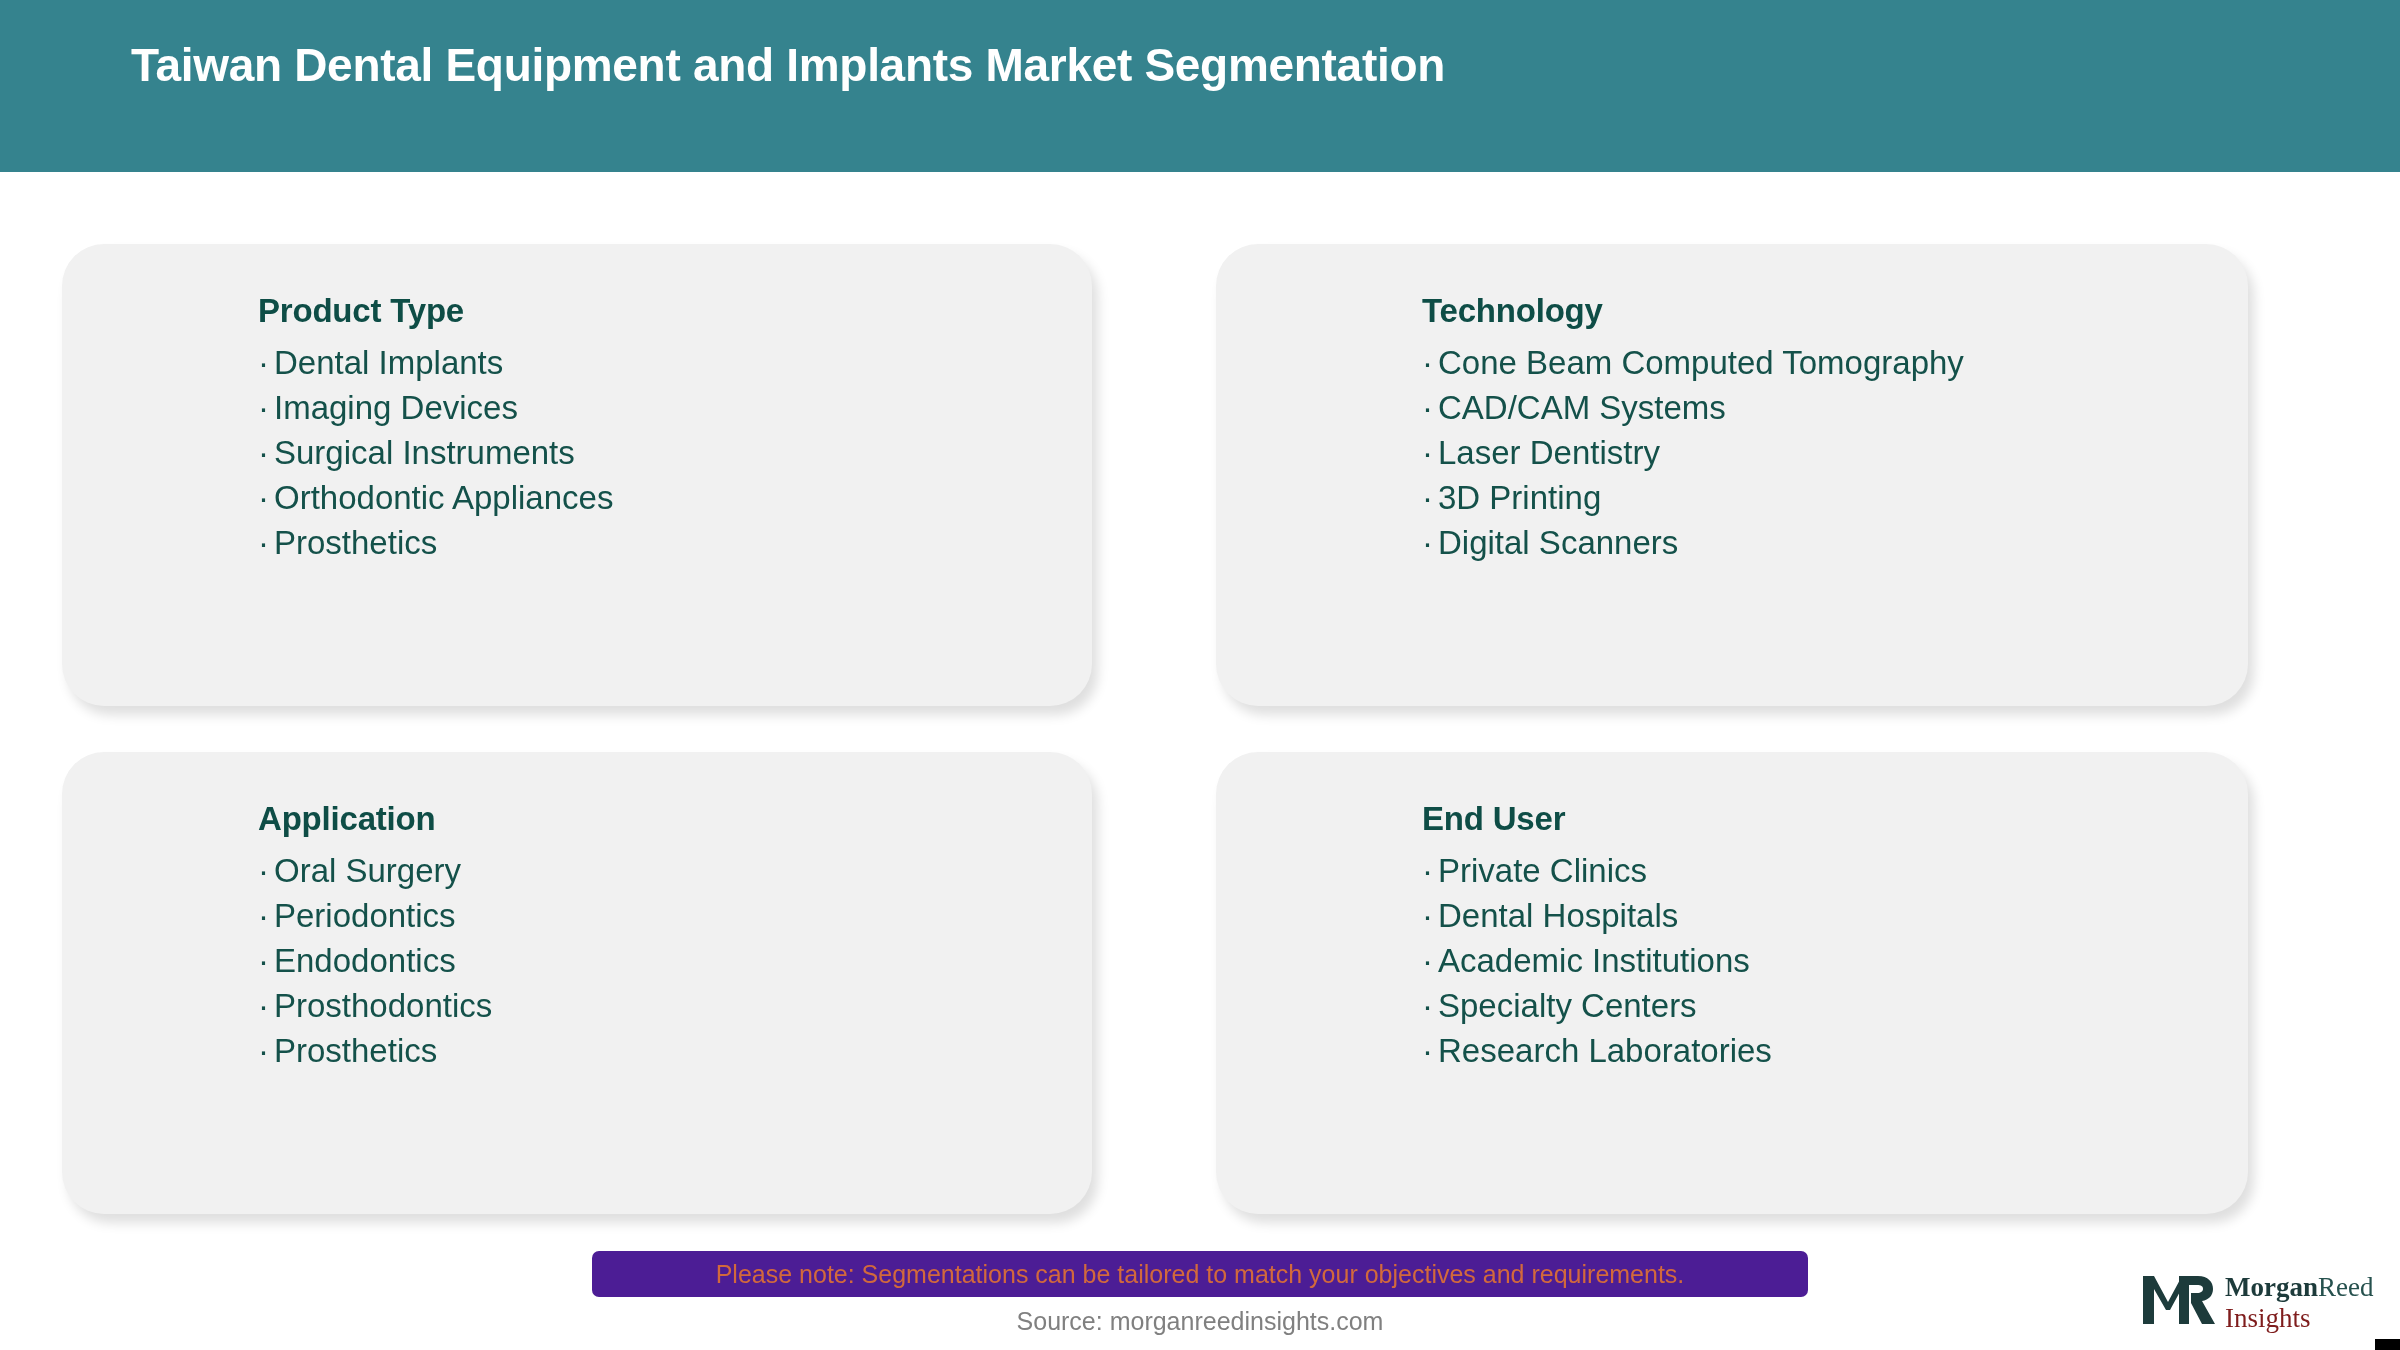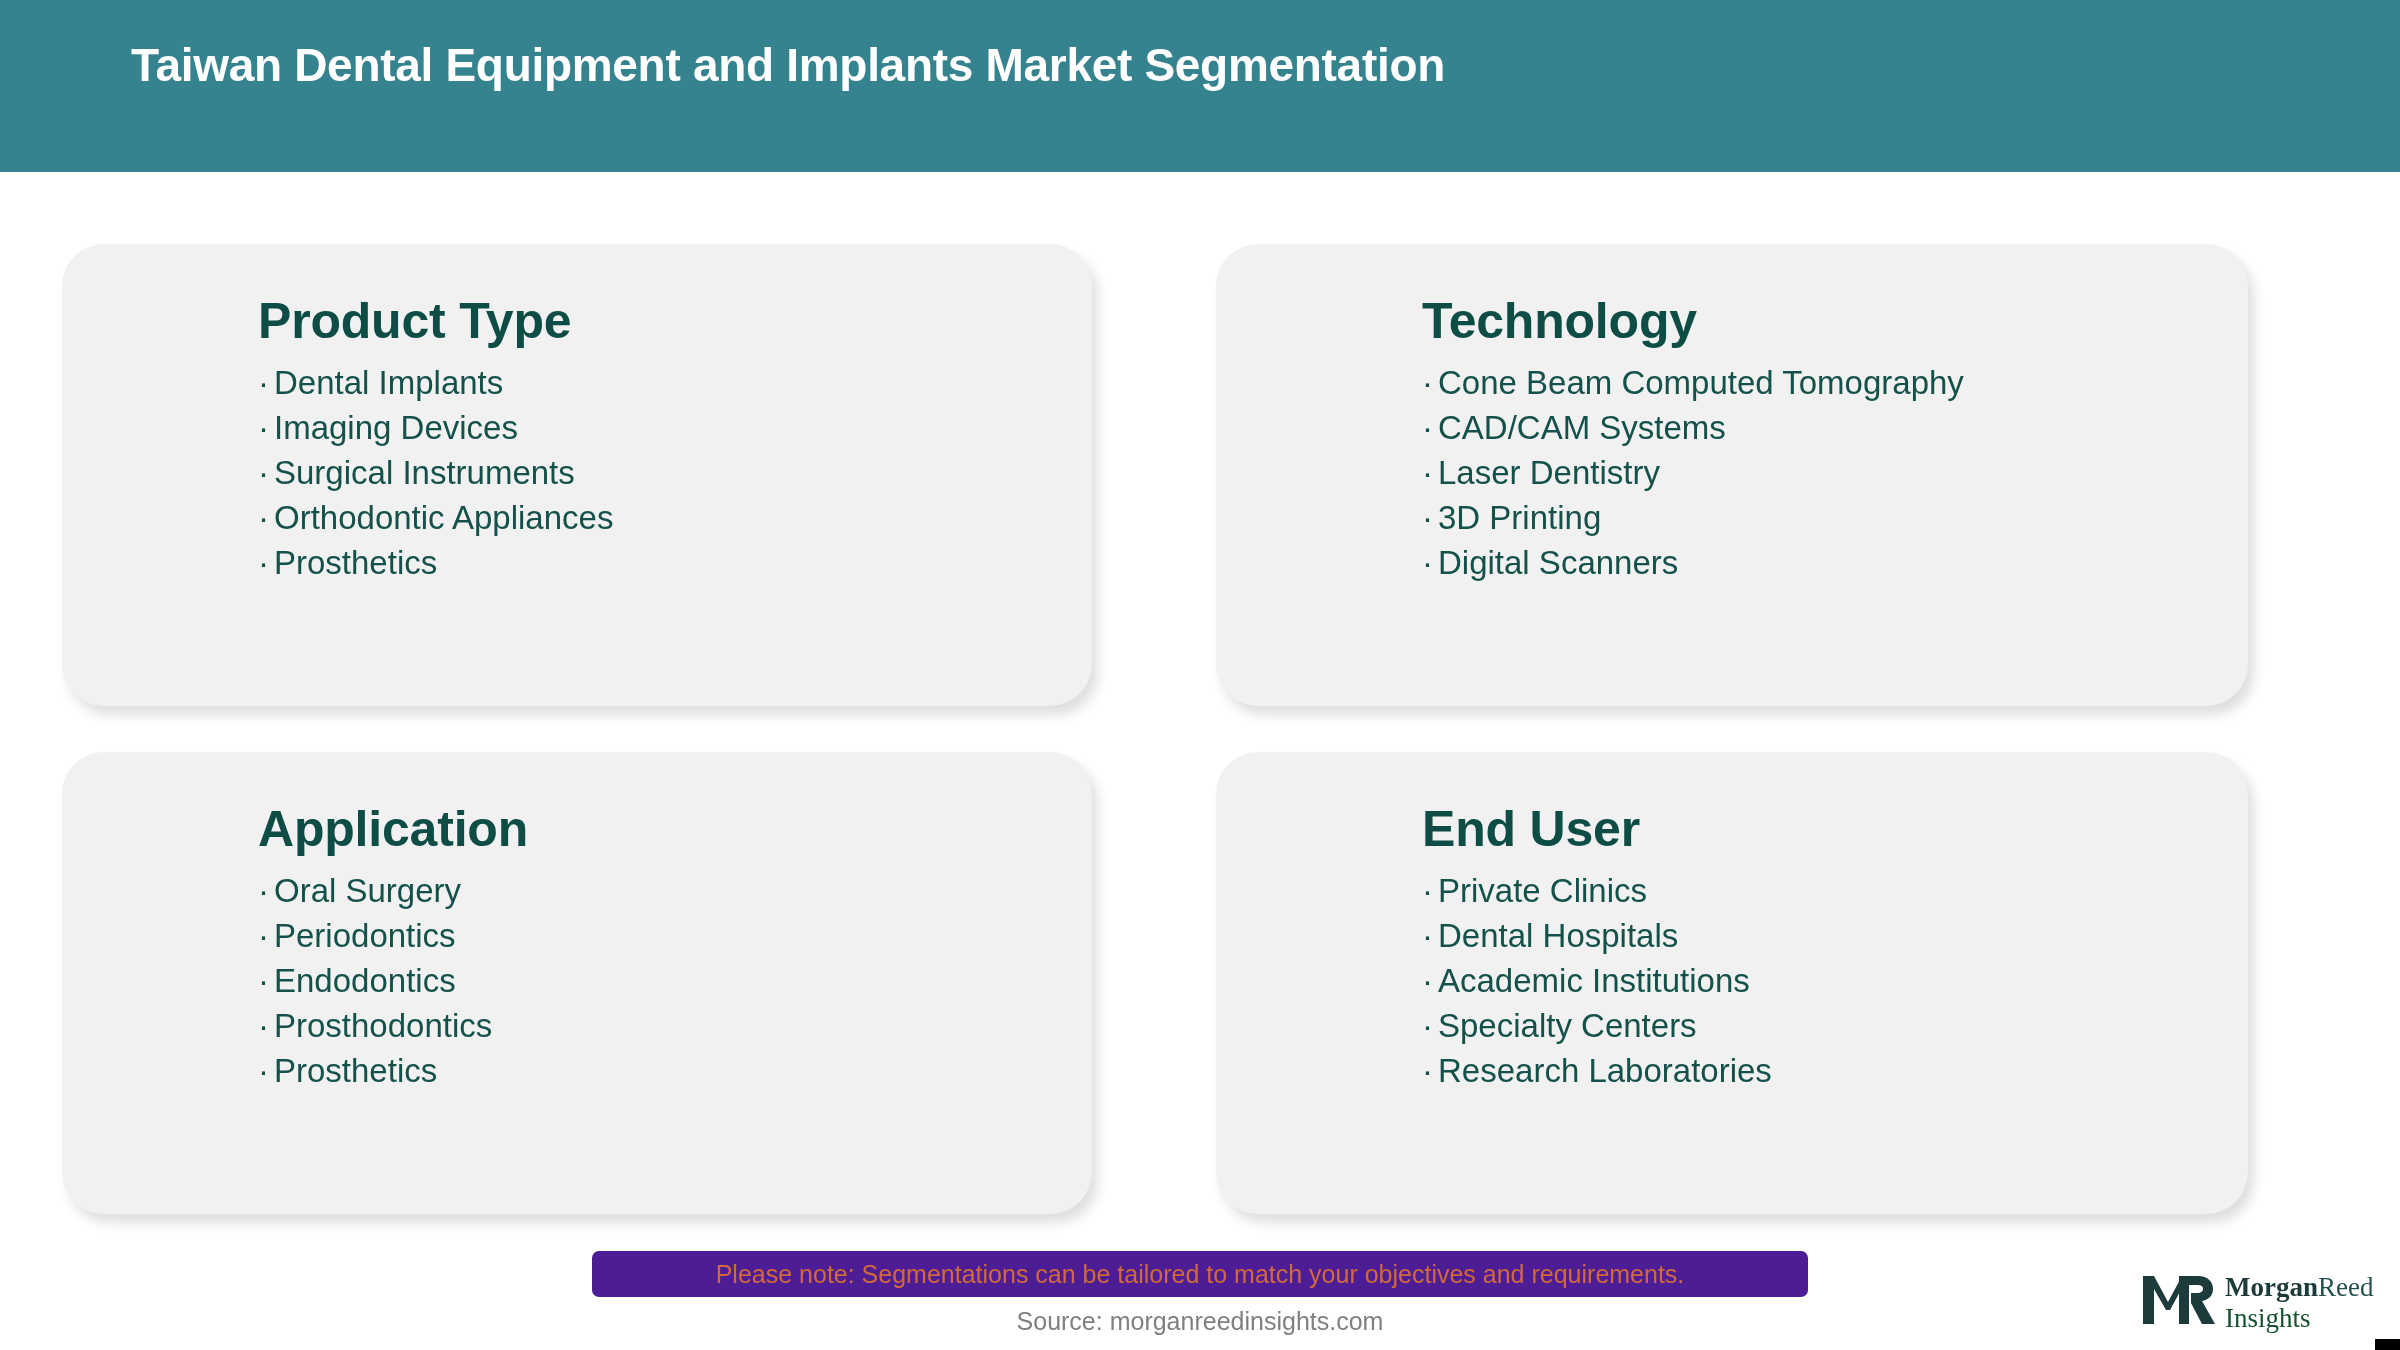--- a/index.html
+++ b/index.html
@@ -55,21 +55,21 @@
   .card-br { left: 1216px; top: 580px; width: 1032px; height: 462px; }
 
   .card-inner {
     position: absolute;
     top: 48px;
   }
   .card-tl .card-inner, .card-bl .card-inner { left: 196px; }
   .card-tr .card-inner, .card-br .card-inner { left: 206px; }
 
   .card-title {
-    font-size: 50px;
+    font-size: 33px;
     font-weight: bold;
     color: #0E4D46;
     letter-spacing: -0.2px;
     margin: 0 0 10px 0;
     white-space: nowrap;
   }
   .card-list {
     list-style: none;
     margin: 0;
     padding: 0;
@@ -137,21 +137,21 @@
     left: 84px;
     top: 0px;
     font-family: "Liberation Serif", serif;
   }
   .logo-line1 { font-size: 27px; line-height: 31px; white-space: nowrap; }
   .logo-morgan { color: #1D3B3B; font-weight: bold; }
   .logo-reed   { color: #26514E; font-weight: normal; text-align: right; }
   .logo-line2 {
     font-size: 27px;
     line-height: 30px;
-    color: #14532d;
+    color: #7f1d1d;
     white-space: nowrap;
   }
 
   .corner-mark {
     position: absolute;
     left: 2375px;
     top: 1339px;
     width: 25px;
     height: 11px;
     background: #000000;

